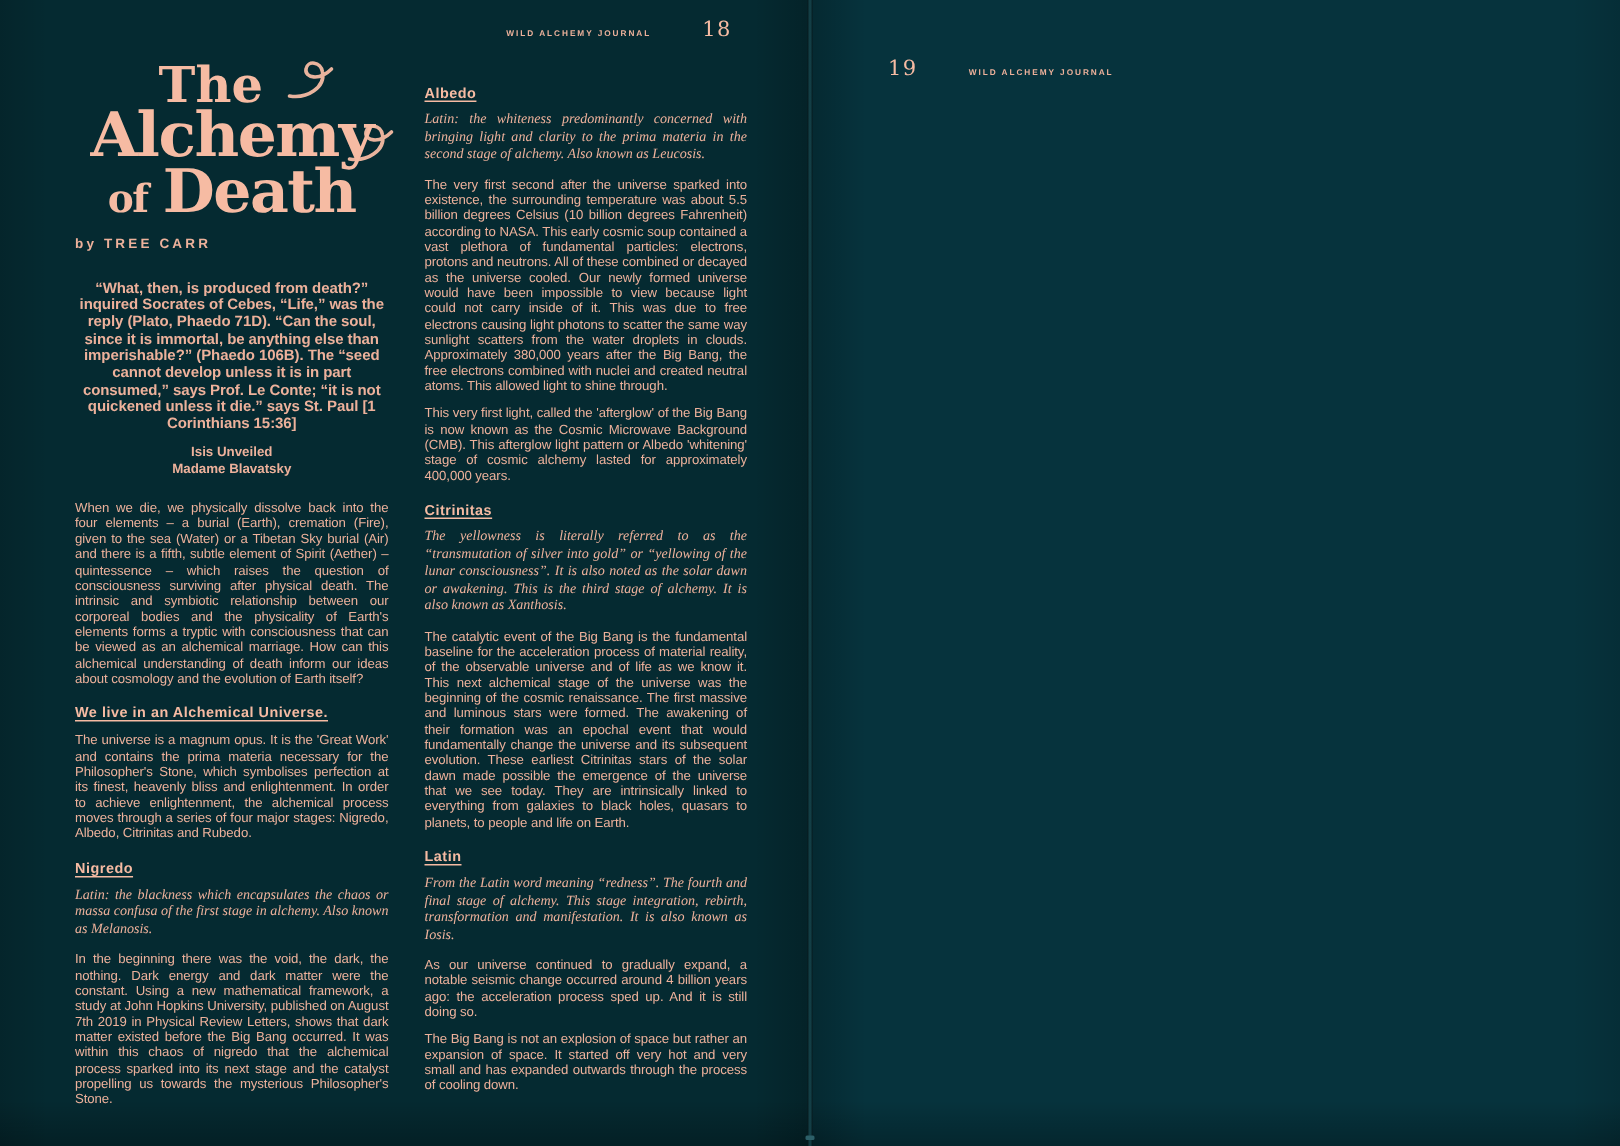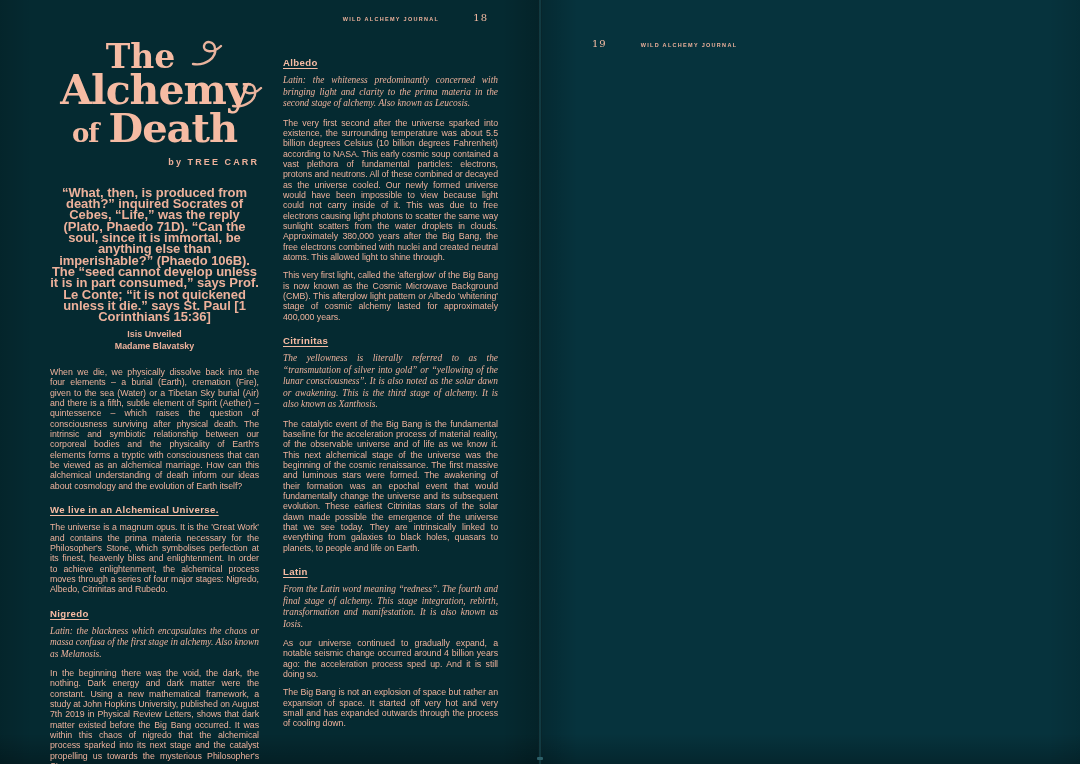--- a/index.html
+++ b/index.html
@@ -28,21 +28,21 @@
   .page-right::before{content:"";position:absolute;inset:0;pointer-events:none;
     background:linear-gradient(to left,rgba(0,0,0,.10),rgba(0,0,0,0) 6%,rgba(0,0,0,0) 93%,rgba(0,0,0,.20));}
   .spine{position:absolute;left:538px;top:0;width:4px;height:764px;z-index:5;
     background:linear-gradient(to right,rgba(0,0,0,.35),#16454d 50%,rgba(0,0,0,.35));}
   .spine-mark{position:absolute;left:537px;top:757px;width:6px;height:3px;background:#2c5f68;z-index:6;border-radius:1px;}
 
   .running-header{position:absolute;top:12px;display:flex;align-items:baseline;gap:34px;z-index:2;}
   .page-left .running-header{right:52px;}
   .page-right .running-header{left:52px;margin-top:26px;}
   .journal-name{font-size:5.5px;font-weight:bold;letter-spacing:1.3px;color:var(--ink);}
-  .page-number{font-family:"DejaVu Serif",serif;font-size:10px;color:var(--ink-bright);letter-spacing:1px;}
+  .page-number{font-family:"DejaVu Serif",serif;font-size:14px;color:var(--ink-bright);letter-spacing:1px;}
 
   .col{position:absolute;z-index:2;}
   .col-18-1{left:50px;top:36px;width:209px;}
   .col-18-2{left:283px;top:44px;width:215px;}
 
   .body-para{
     font-size:8.8px;line-height:10.35px;text-align:justify;margin-bottom:8px;
     color:var(--ink);letter-spacing:-0.05px;
   }
   .section-heading{
@@ -62,25 +62,25 @@
   .title-line{display:block;}
   .title-line-1{font-size:33px;padding-right:28px;}
   .title-line-2{font-size:41px;letter-spacing:-1px;}
   .title-line-3{font-size:40px;letter-spacing:-1px;}
   .title-of{font-size:26px;margin-right:2px;}
   .swash{position:absolute;pointer-events:none;opacity:.95;}
   .swash-right{right:-6px;top:38px;}
   .swash-top{right:34px;top:-4px;}
 
   .byline{
-    font-size:9px;font-weight:bold;letter-spacing:2.1px;text-align:right;
+    font-size:9px;font-weight:bold;letter-spacing:2.1px;text-align:left;
     color:var(--ink);margin:0 0 20px 0;
   }
   .pull-quote{
-    font-size:13px;line-height:11.3px;font-weight:bold;text-align:center;
+    font-size:10px;line-height:11.3px;font-weight:bold;text-align:center;
     color:var(--ink);margin-bottom:7px;letter-spacing:-0.05px;
   }
   .quote-attribution{
     font-size:8.9px;line-height:11.3px;font-weight:bold;text-align:center;
     color:var(--ink);margin-bottom:15px;
   }
 </style>
 </head>
 <body>
 

